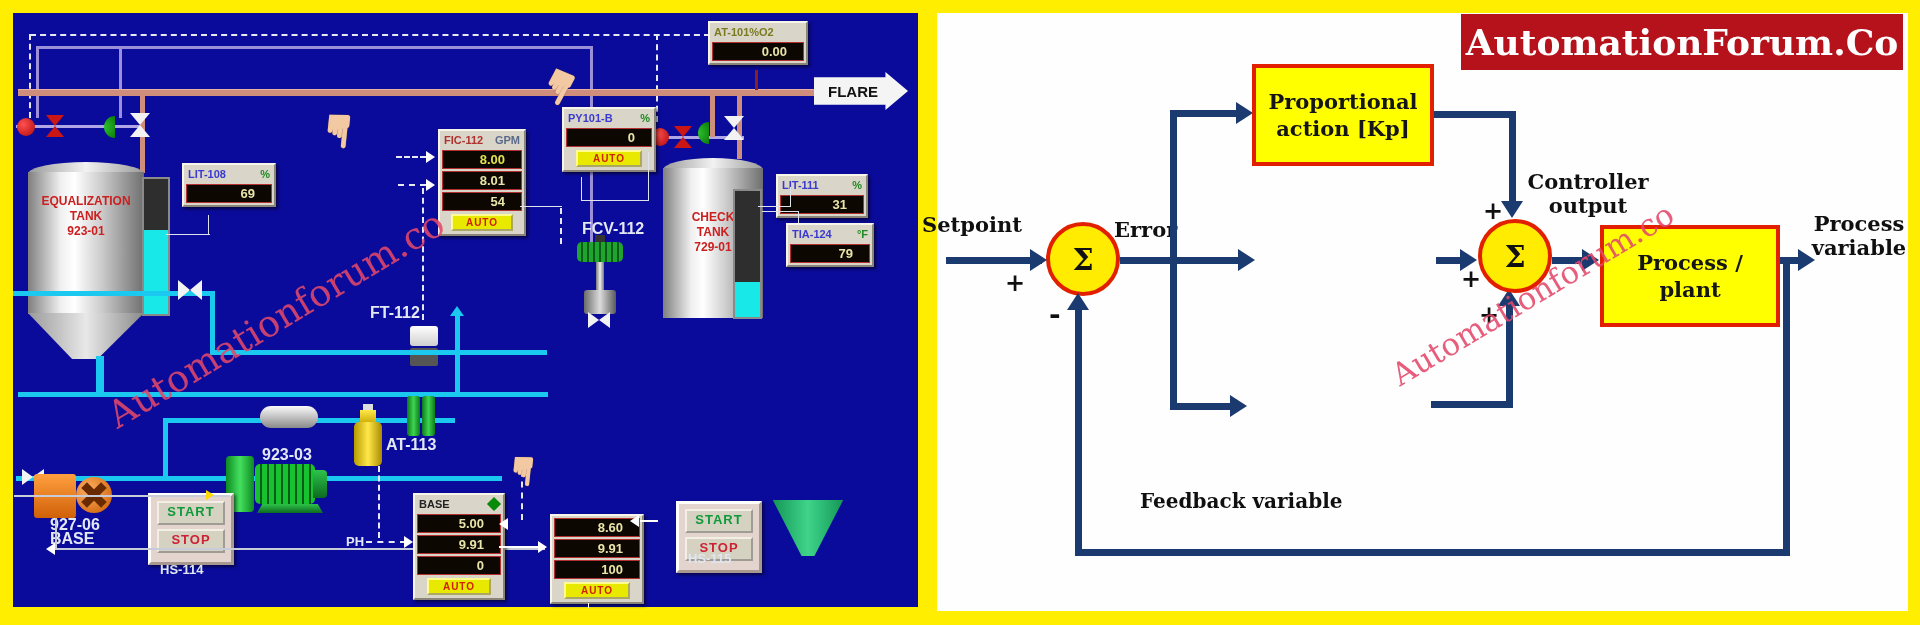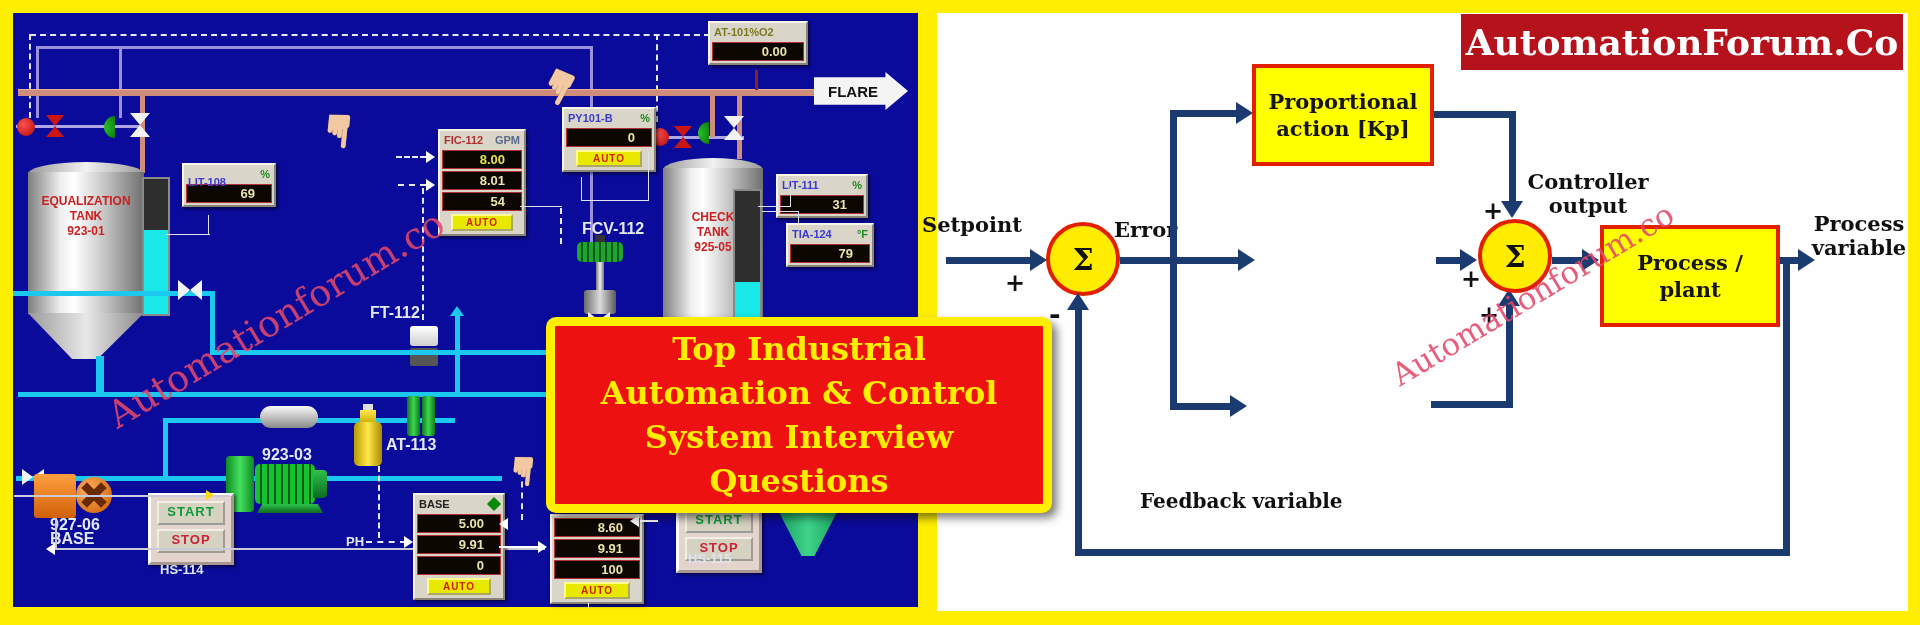--- a/index.html
+++ b/index.html
@@ -147,21 +147,21 @@
   <div class="tk-cone" style="left:28px;top:313px;width:116px;height:46px;"></div>
   <div class="gauge" style="left:142px;top:177px;width:24px;height:135px;">
       <div class="fill" style="height:62%;"></div>
     </div>
 
   <div class="tk-dome" style="left:663px;top:158px;width:100px;height:24px;"></div>
   <div class="tk-body" style="left:663px;top:168px;width:100px;height:150px;">
     <div class="tk-text" style="top:42px;">
       <div>CHECK</div>
       <div>TANK</div>
-      <div>925-05</div>
+      <div>729-01</div>
     </div>
   </div>
   <div class="gauge" style="left:733px;top:189px;width:25px;height:126px;">
       <div class="fill" style="height:28%;"></div>
     </div>
 
   <div class="disp-box" style="left:708px;top:21px;width:92px;">
     <div class="disp-label">
         <span style="color:#7a7a20;">AT-101%O2</span>
       </div>
@@ -197,21 +197,21 @@
       </div>
     <div class="screen">0</div>
     <div class="auto-btn">AUTO</div>
   </div>
   <div class="thin-v" style="left:581px;top:177px;height:24px;"></div>
   <div class="thin-h" style="left:581px;top:200px;width:68px;"></div>
   <div class="thin-v" style="left:648px;top:152px;height:48px;"></div>
 
   <div class="disp-box" style="left:182px;top:163px;width:86px;">
     <div class="disp-label">
-        <span style="color:#3a3ad0;margin-top:8px;">LIT-108</span>
+        <span style="color:#3a3ad0;">LIT-108</span>
         <span style="color:#1f8a1f;">%</span>
       </div>
     <div class="screen">69</div>
   </div>
   <div class="thin-v" style="left:208px;top:215px;height:20px;"></div>
   <div class="thin-h" style="left:166px;top:234px;width:44px;"></div>
 
   <div class="disp-box" style="left:776px;top:139px;width:84px;margin-top:35px;">
     <div class="disp-label">
         <span style="color:#3a3ad0;">LIT-111</span>
@@ -405,20 +405,14 @@
 
   <div class="nav-v" style="left:1783px;top:260px;height:296px;"></div>
   <div class="nav-h" style="left:1075px;top:549px;width:715px;"></div>
   <div class="nav-v" style="left:1075px;top:303px;height:250px;"></div>
   <div class="arr-u" style="left:1067px;top:293px;"></div>
   <div class="sign" style="left:1049px;top:298px;font-size:28px;">-</div>
   <div class="dlabel" style="left:1140px;top:490px;font-size:20px;">Feedback variable</div>
 
   <div class="wmark" style="left:1385px;top:362px;font-size:31px;transform:rotate(-31deg);transform-origin:left top;">Automationforum.co</div>
 
-  <div id="banner">
-    <div>Top Industrial</div>
-    <div>Automation &amp; Control</div>
-    <div>System Interview</div>
-    <div>Questions</div>
-  </div>
 
 </div>
 
 </body></html>

